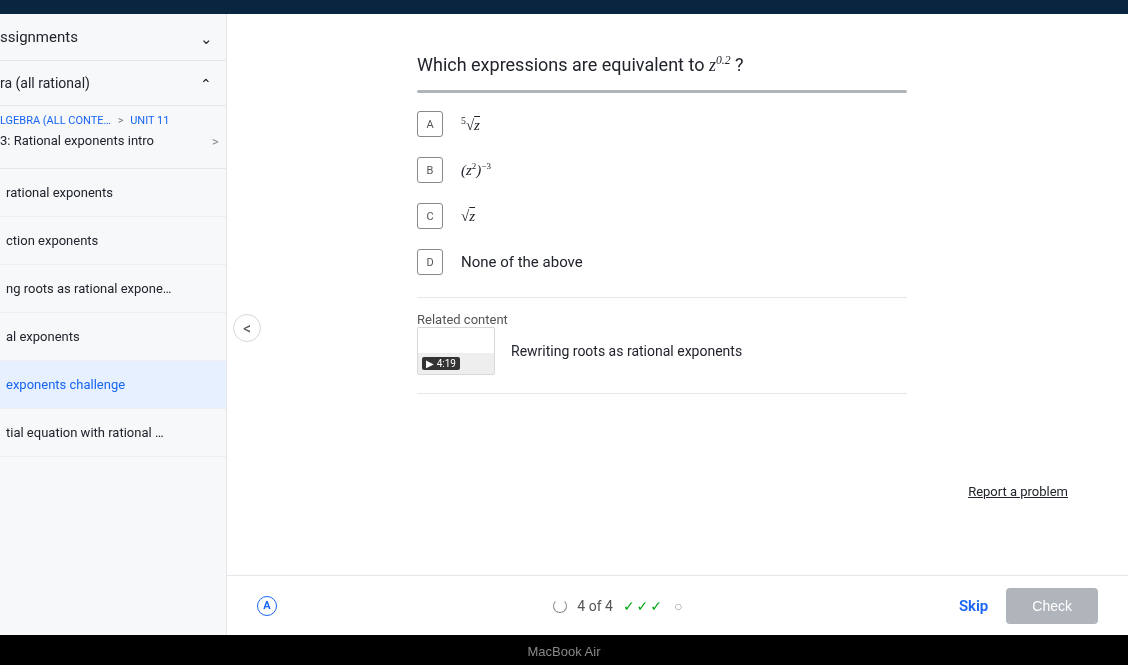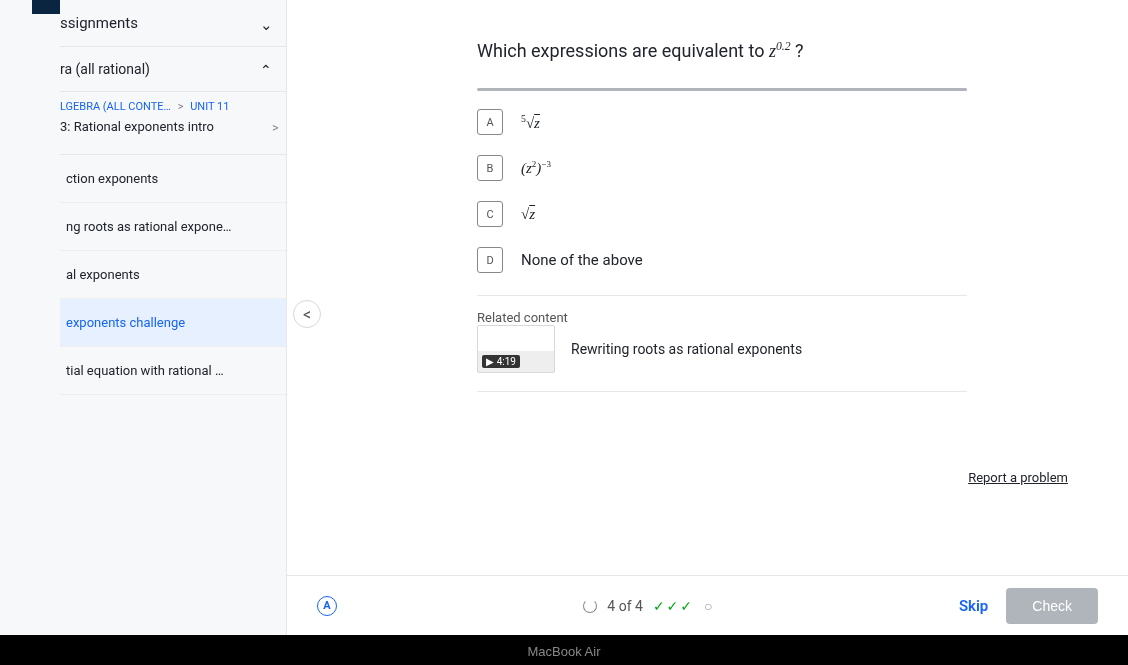--- a/index.html
+++ b/index.html
@@ -9,22 +9,21 @@
   width: 1128px;
   height: 665px;
   overflow: hidden;
   position: relative;
 }
 .app {
   position: absolute;
   top: 0; left: 0; right: 0; bottom: 30px;
   background: #f7f8fa;
   display: flex;
-  flex-direction: row;
-  padding-left: 32px;
+  flex-direction: column;
 }
 .topbar {
   height: 14px;
   background: #0a2540;
   display: flex;
   align-items: center;
   color: #fff;
   padding: 0 14px;
   font-size: 11px;
   gap: 14px;
@@ -94,21 +93,21 @@
   background: #fff;
   border: 1px solid #d6d8da;
   border-radius: 50%;
   display: flex; align-items: center; justify-content: center;
   color: #555;
   cursor: pointer;
 }
 .question-title {
   font-size: 18px;
   color: #21242c;
-  margin-bottom: 26px;
+  margin-bottom: 14px;
 }
 .question-title .math { font-style: italic; font-family: Georgia, serif; }
 .instruction {
   font-size: 13px;
   color: #21242c;
   margin-bottom: 10px;
 }
 .divider-bar {
   height: 3px;
   background: #b0b4bb;
@@ -271,20 +270,21 @@
         <div class="breadcrumb">
           <span>LGEBRA (ALL CONTE…</span>
           <span class="sep">&gt;</span>
           <span>UNIT 11</span>
         </div>
         <div class="sub-lesson">
           <span>3: Rational exponents intro</span>
           <span class="chevron" style="color:#888">&gt;</span>
         </div>
       </div>
+      <div class="nav-item"><span>rational exponents</span></div>
       <div class="nav-item"><span>ction exponents</span></div>
       <div class="nav-item"><span>ng roots as rational expone…</span></div>
       <div class="nav-item"><span>al exponents</span></div>
       <div class="nav-item active"><span>exponents challenge</span></div>
       <div class="nav-item"><span>tial equation with rational …</span></div>
     </div>
 
     <div class="content">
       <div class="collapse-btn">
         <span>&lt;</span>

